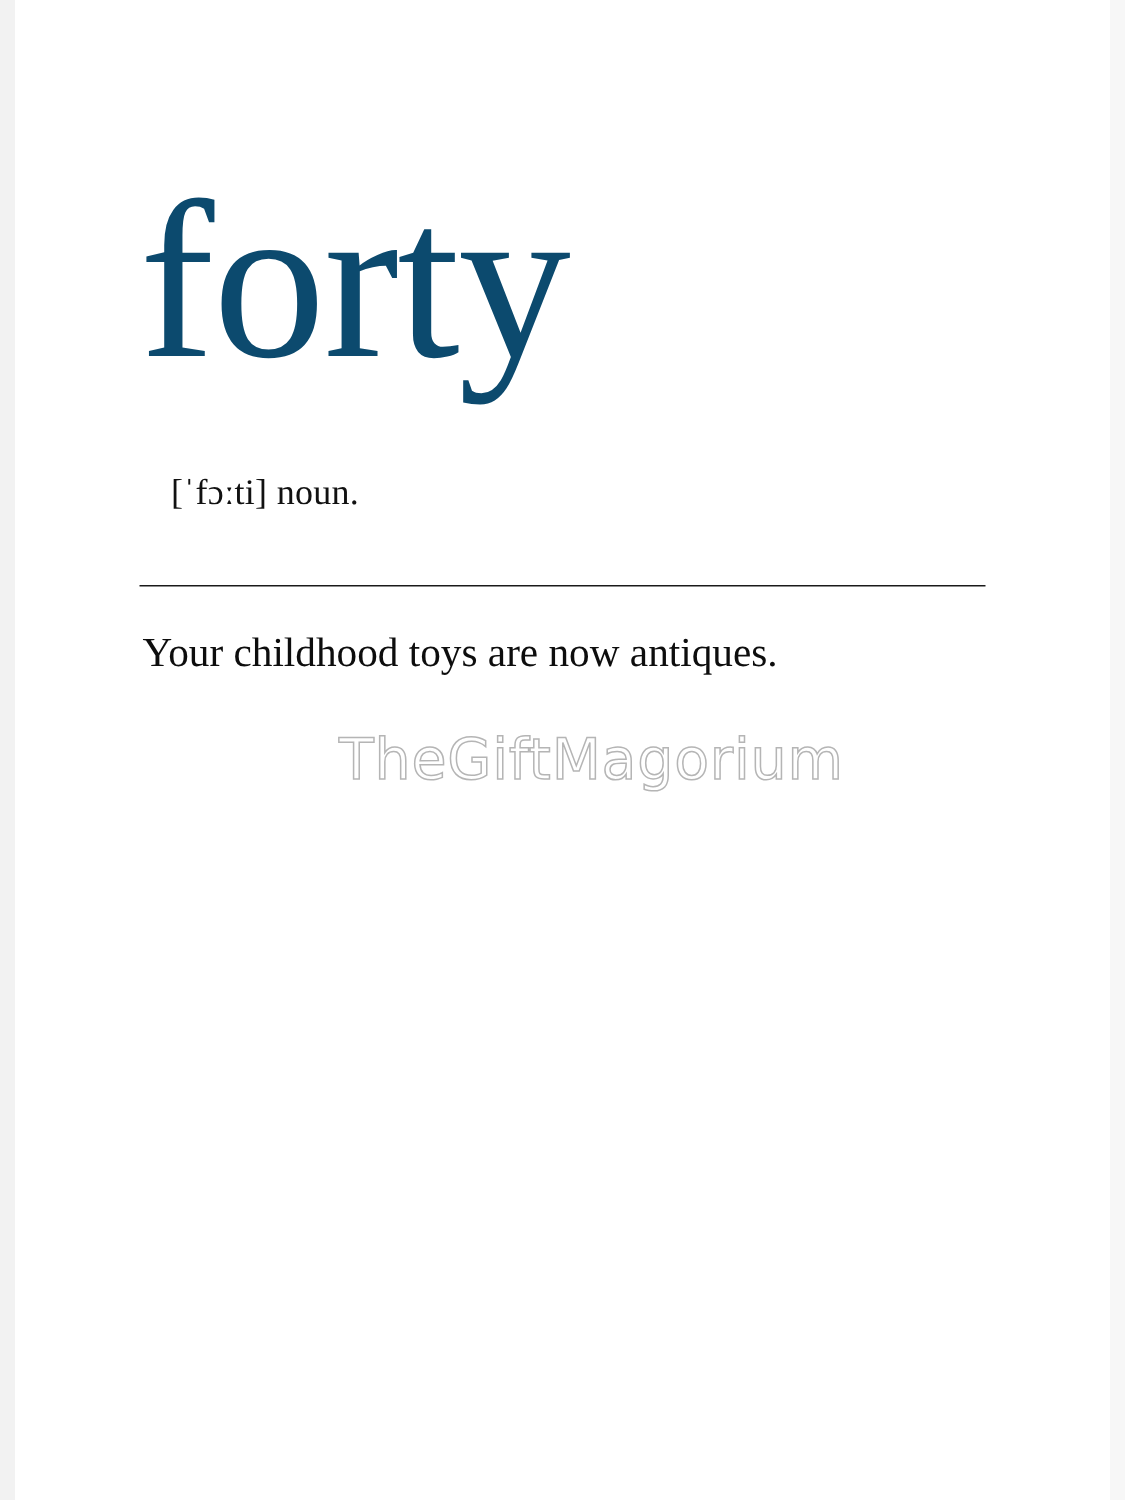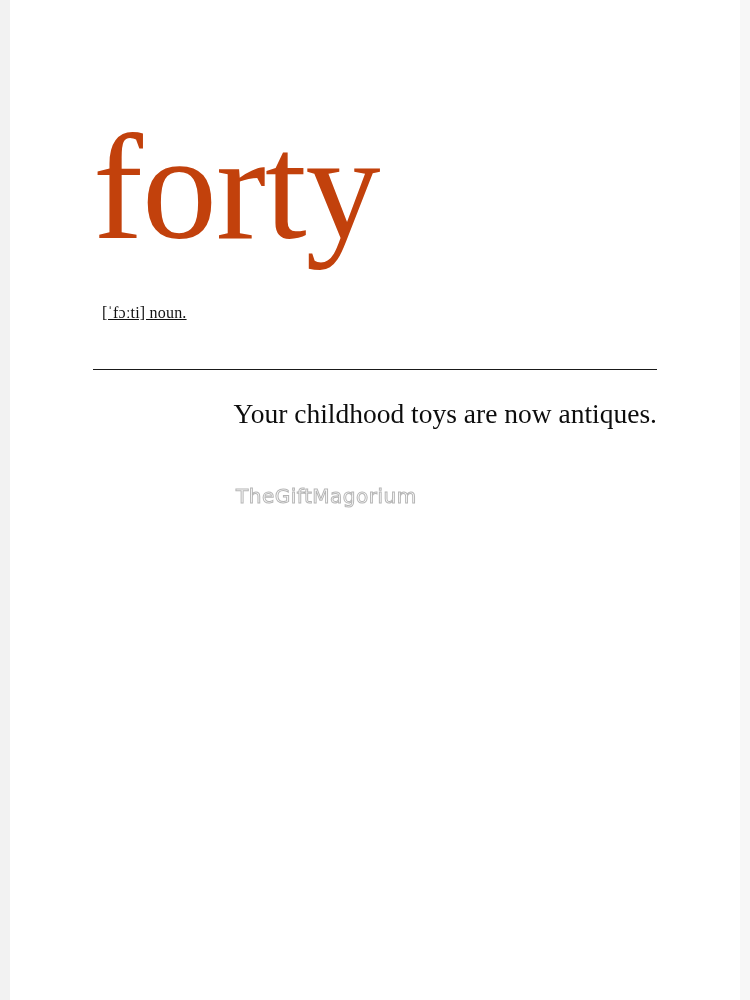--- a/index.html
+++ b/index.html
@@ -40,61 +40,59 @@
   .content {
     position: absolute;
     left: 93px;
     top: 0;
     width: 564px;
   }
   .headword {
     font-family: "Liberation Serif", serif;
     font-size: 150px;
     line-height: 1;
-    color: #c2410c;
+    color: #0c4a6e;
     margin: 0;
     padding-top: 112px;
     letter-spacing: -1px;
     font-weight: 400;
   }
   .pron-line {
-    margin: 4px;
+    margin: 16px;
     padding-top: 38px;
     padding-left: 5px;
-    font-size: 16px;
+    font-size: 24px;
     color: #111111;
     letter-spacing: 0.2px;
-    text-decoration: underline;
   }
   .rule {
     margin-top: 47px;
     border: 0;
     border-top: 1.3px solid #1a1a1a;
     width: 564px;
   }
   .defs {
     margin: 0;
     padding: 0;
     list-style: none;
     padding-top: 16px;
-    text-align: right;
   }
   .defs li {
     font-size: 27.5px;
     line-height: 1.45;
     color: #0d0d0d;
     margin: 0 0 9px 0;
     padding-left: 2px;
   }
   .watermark {
     position: absolute;
-    left: 236px;
+    left: 226px;
     top: 484px;
     font-family: "DejaVu Sans", sans-serif;
-    font-size: 20px;
+    font-size: 38px;
     letter-spacing: 0.5px;
     color: rgba(255,255,255,0.0);
     -webkit-text-stroke: 1px rgba(120,120,120,0.55);
     text-shadow: 0 0 1px rgba(255,255,255,0.6);
     pointer-events: none;
     white-space: nowrap;
   }
 </style>
 </head>
 <body>

